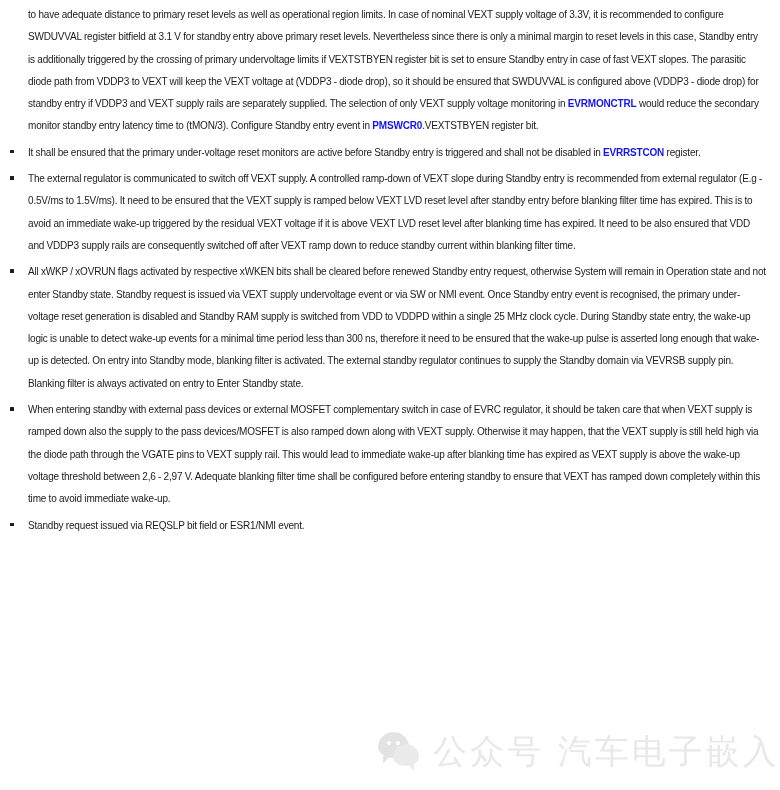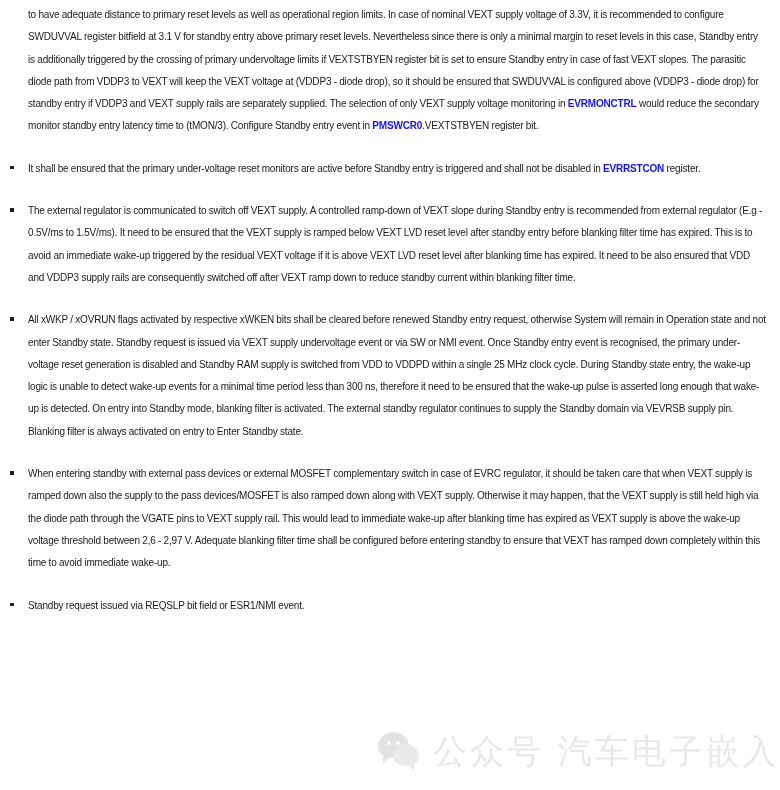--- a/index.html
+++ b/index.html
@@ -117,21 +117,21 @@
   .para {
     margin: 0 0 0 0;
     padding-left: 28px;
     padding-right: 6px;
   }
 
   
   .bullet {
     padding-left: 28px;
     padding-right: 6px;
-    margin-top: 20px;
+    margin-top: 4px;
   }
   .bullet > .marker {
     position: absolute;
     left: 10px;
     top: 8px;
     width: 3.5px;
     height: 3.5px;
     background: #1b1b1b;
     border-radius: 0.5px;
   }

